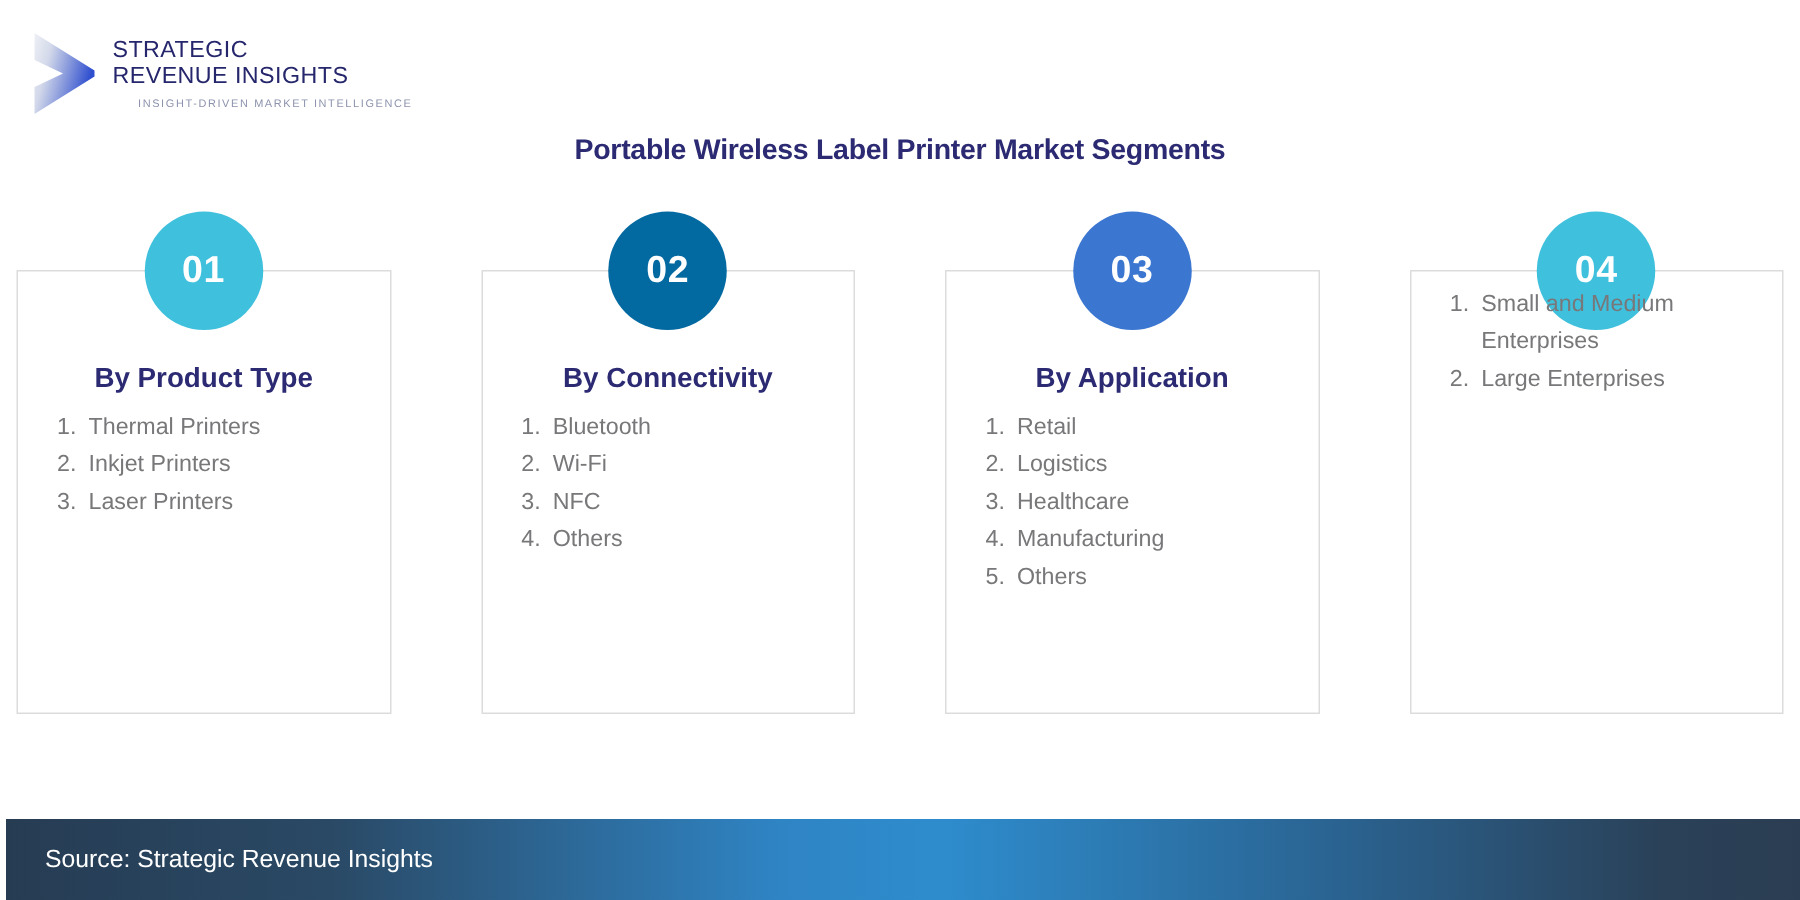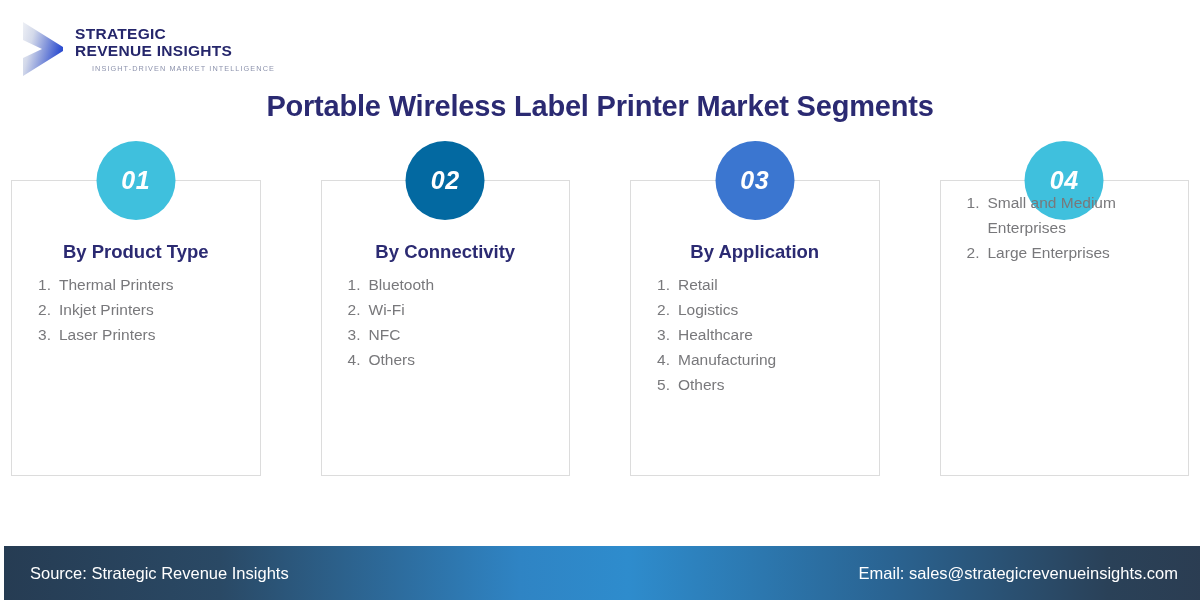--- a/index.html
+++ b/index.html
@@ -30,21 +30,21 @@
     flex: 0 0 auto;
     margin-right: 9px;
   }
   #logo-text-block {
     display: flex;
     flex-direction: column;
     justify-content: center;
   }
   .logo-line {
     font-size: 15.5px;
-    font-weight: bold;
+    font-weight: normal;
     color: #25266b;
     letter-spacing: 0.3px;
     line-height: 1.12;
     white-space: nowrap;
   }
   #logo-tagline {
     margin-top: 5px;
     font-size: 7.3px;
     color: #8d93ad;
     letter-spacing: 1.08px;
@@ -52,21 +52,21 @@
     padding-left: 17px;
   }
 
   
   #page-title {
     position: absolute;
     top: 90px;
     left: 0;
     width: 1200px;
     text-align: center;
-    font-size: 29px;
+    font-size: 19px;
     font-weight: bold;
     color: #2b2a72;
     letter-spacing: -0.2px;
   }
 
   
   #cards-row {
     position: absolute;
     top: 180px;
     left: 11px;
@@ -90,21 +90,20 @@
     width: 79px;
     height: 79px;
     border-radius: 50%;
     display: flex;
     align-items: center;
     justify-content: center;
     color: #ffffff;
     font-size: 25px;
     font-weight: bold;
     letter-spacing: 0.5px;
-    font-style: italic;
   }
   .card-heading {
     margin-top: 60px;
     text-align: center;
     font-size: 18.5px;
     font-weight: bold;
     color: #2b2a72;
   }
   .card-list {
     margin: 9px 0 0 0;
@@ -213,14 +212,13 @@
       <div class="card-badge" style="background: rgb(63, 192, 221);">04</div>
       <ul class="card-list">
         <li>Small and Medium Enterprises</li>
         <li>Large Enterprises</li>
       </ul>
     </div>
   </div>
 
 <div id="footer-bar">
   <div class="footer-text">Source: Strategic Revenue Insights</div>
-  <div class="footer-text">Email: sales@strategicrevenueinsights.com</div>
 </div>
 
 </body></html>

